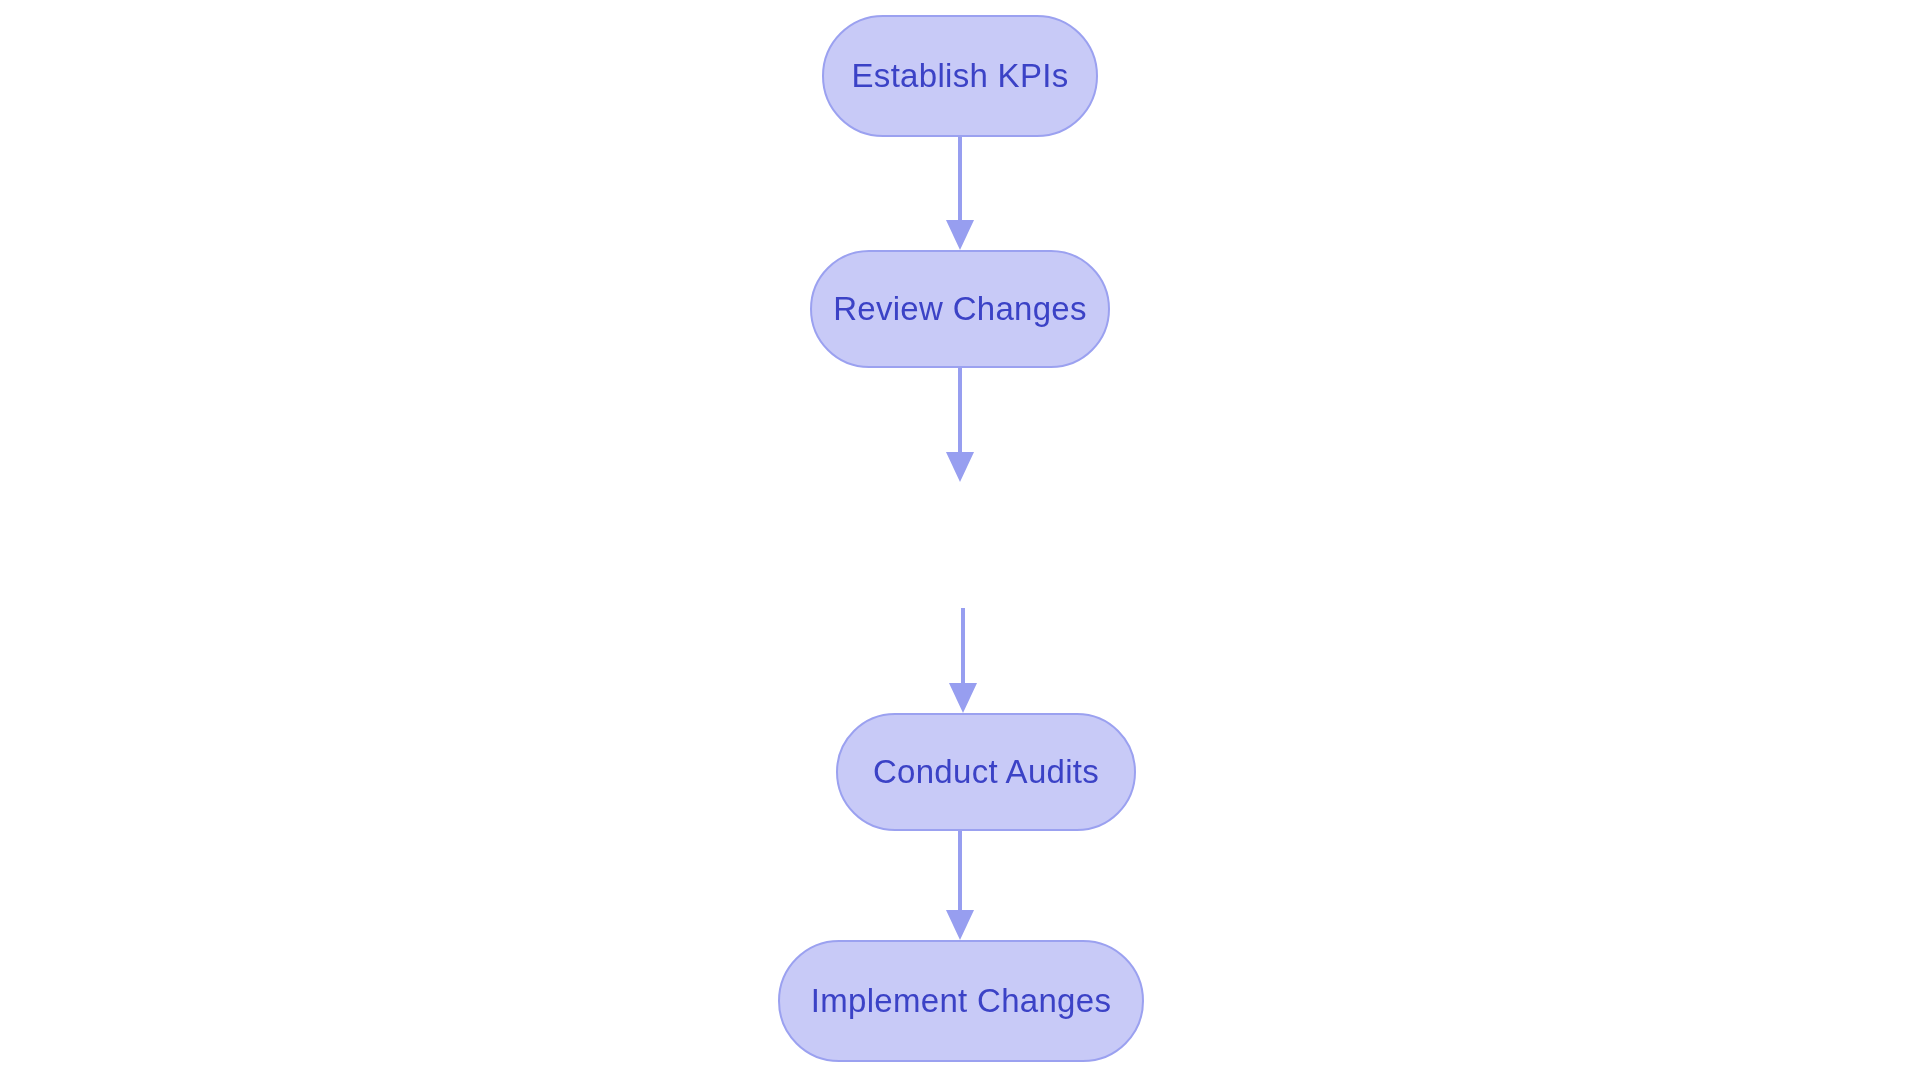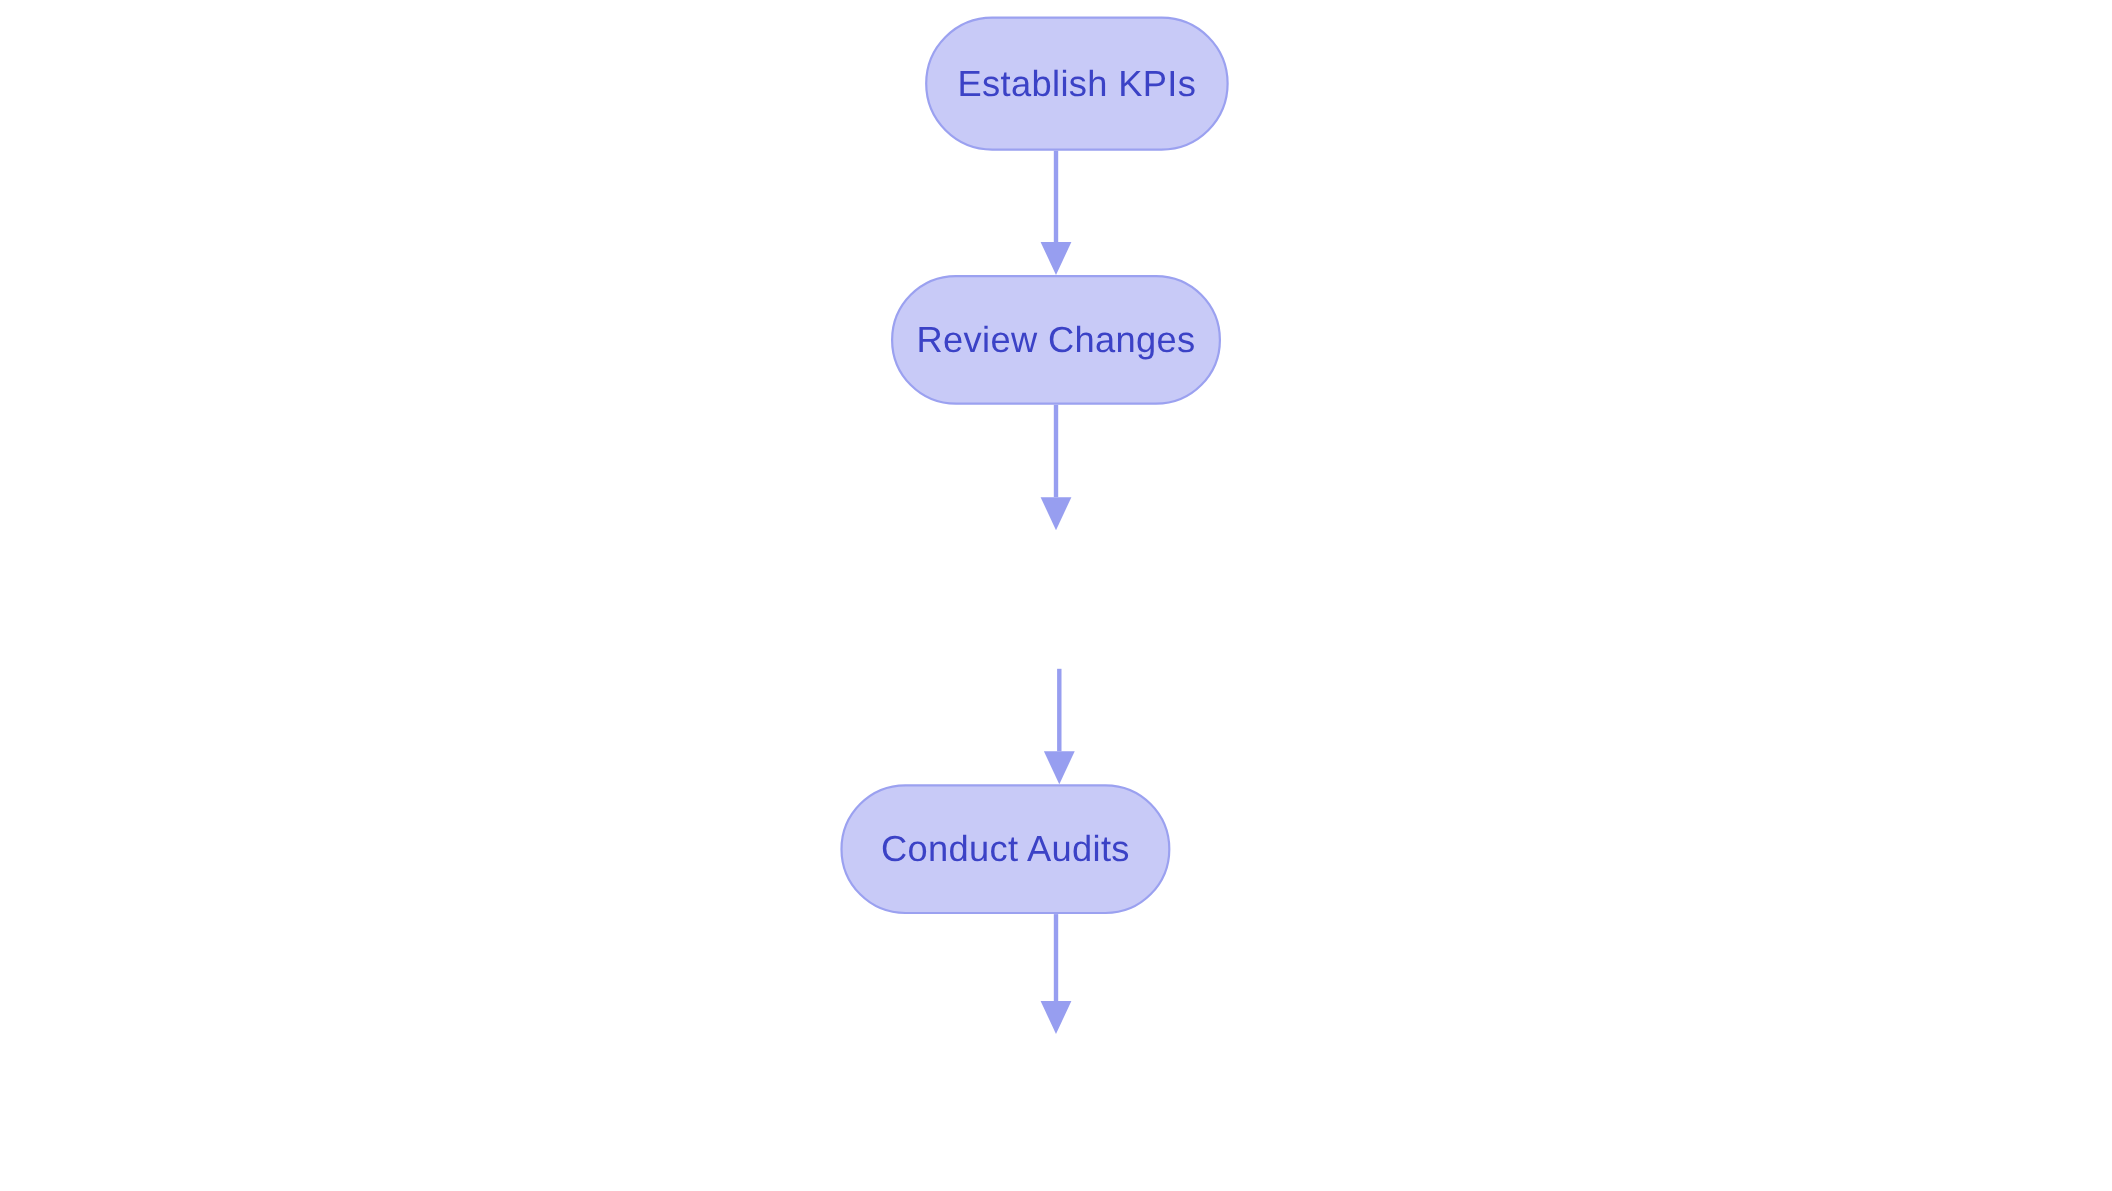--- a/index.html
+++ b/index.html
@@ -53,33 +53,36 @@
     border-left: 14px solid transparent;
     border-right: 14px solid transparent;
     border-top: 30px solid var(--arrow);
   }
 </style>
 </head>
 <body>
 
 <div class="canvas">
 
-  <div class="node" style="left:841px; top:15px;  width:276px; height:122px;">
+  <div class="node" style="left:822px; top:15px;  width:276px; height:122px;">
     <span>Establish KPIs</span>
   </div>
 
   <div class="node" style="left:810px; top:250px; width:300px; height:118px;">
     <span>Review Changes</span>
   </div>
 
 
-  <div class="node" style="left:764px; top:713px; width:300px; height:118px;">
+  <div class="node" style="left:836px; top:713px; width:300px; height:118px;">
     <span>Conduct Audits</span>
   </div>
 
+  <div class="node" style="left:778px; top:940px; width:366px; height:122px;">
+    <span>Implement Changes</span>
+  </div>
 
   <div class="edge" style="left:946px; top:137px; height:113px;">
     <div class="shaft"></div>
     <div class="head"></div>
   </div>
 
   <div class="edge" style="left:946px; top:368px; height:114px;">
     <div class="shaft"></div>
     <div class="head"></div>
   </div>

